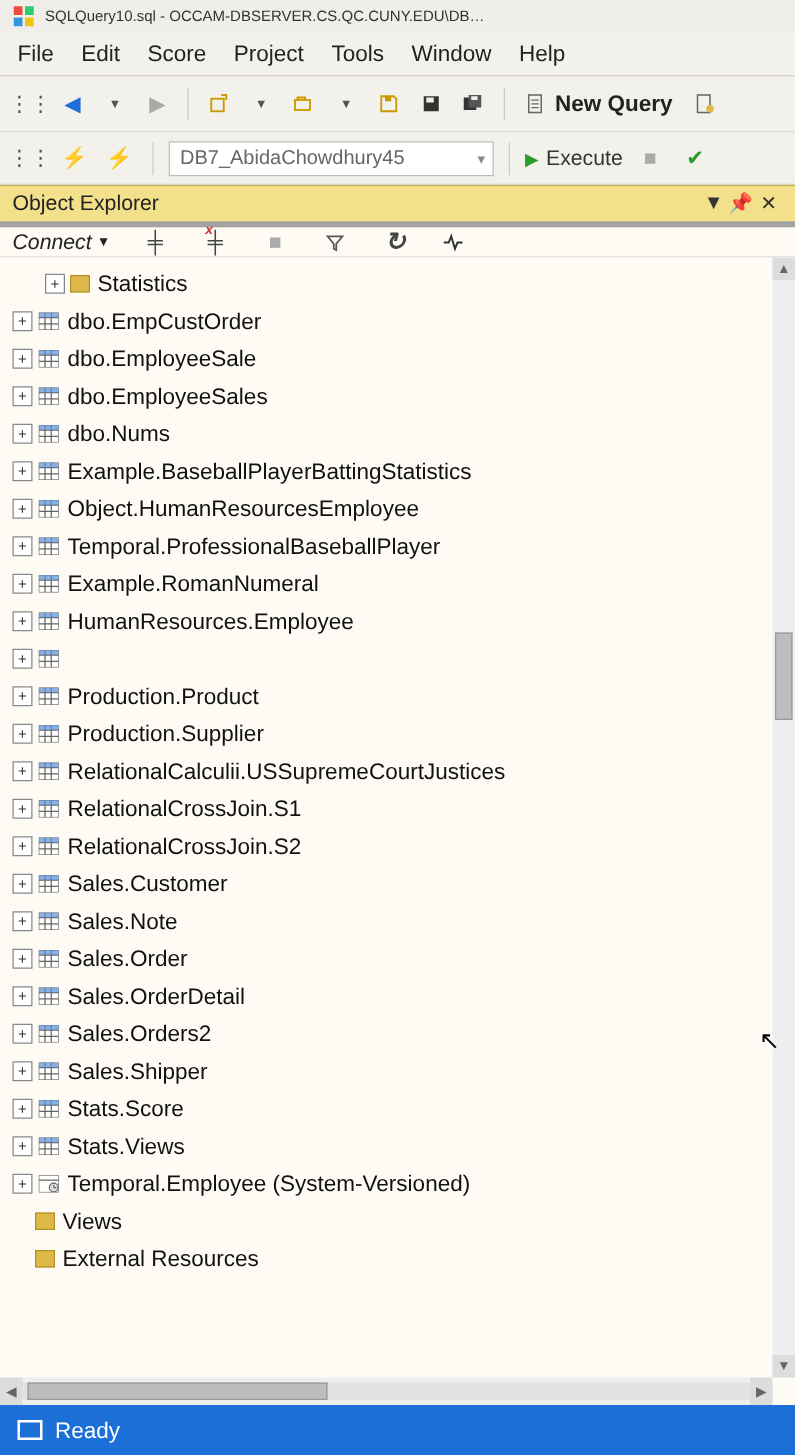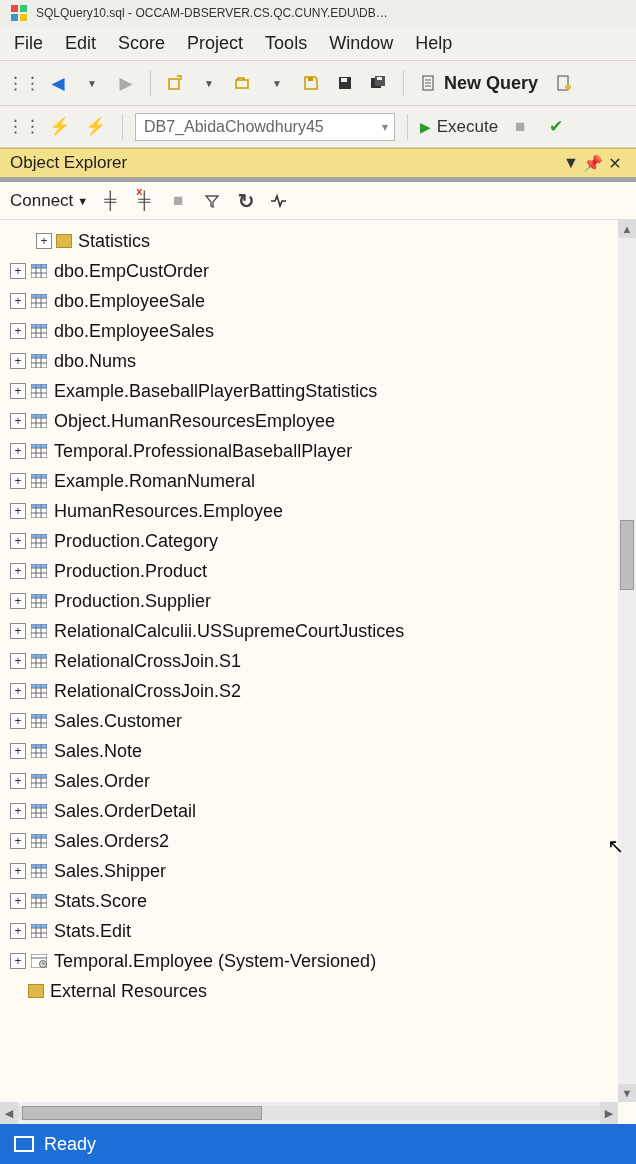--- a/index.html
+++ b/index.html
@@ -19,21 +19,21 @@
 
   .toolbar2 { height: 42px; display: flex; align-items: center; gap: 8px; padding: 0 10px; background: #f3f1eb; border-bottom: 1px solid #d8d4cc; font-size: 17px; }
   .db-dropdown { flex: 0 0 260px; height: 28px; border: 1px solid #bbb; background: #fff; display: flex; align-items: center; padding: 0 8px; color: #666; font-size: 16px; position: relative; }
   .db-dropdown::after { content: "▾"; position: absolute; right: 6px; color: #888; font-size: 12px; }
   .execute { display: flex; align-items: center; gap: 6px; color: #333; font-size: 17px; }
   .execute .tri { color: #2a9d2a; font-size: 14px; }
   .panel-header { height: 34px; background: #f3e08a; display: flex; align-items: center; padding: 0 10px; font-size: 17px; color: #222; border-top: 1px solid #c9b84a; border-bottom: 5px solid #a3a3a3; }
   .panel-header .spacer { flex: 1; }
   .panel-ctrl { width: 22px; text-align: center; color: #333; font-size: 16px; }
 
-  .panel-toolbar { height: 38px; display: flex; align-items: center; gap: 10px; padding: 0 10px; background: #fdfbf4; border-bottom: 1px solid #ddd; font-size: 17px; color: #222; }
+  .panel-toolbar { height: 24px; display: flex; align-items: center; gap: 24px; padding: 0 10px; background: #fdfbf4; border-bottom: 1px solid #ddd; font-size: 17px; color: #222; font-style: italic; }
   .connect { display: flex; align-items: center; gap: 4px; }
   .pt-icon { width: 24px; height: 24px; display: flex; align-items: center; justify-content: center; color: #444; font-size: 17px; }
 
   .tree-wrap { flex: 1; position: relative; background: #fdfbf4; overflow: hidden; }
   .tree { position: absolute; left: 0; top: 0; right: 18px; bottom: 22px; overflow: hidden; padding: 6px 0; font-size: 18px; color: #111; }
   .tree-row { display: flex; align-items: center; height: 30px; padding-left: 10px; white-space: nowrap; }
   .expander { width: 16px; height: 16px; border: 1px solid #888; display: flex; align-items: center; justify-content: center; font-size: 12px; color: #333; line-height: 1; margin-right: 4px; background: #fff; }
   .tbl-icon { width: 18px; height: 18px; margin-right: 6px; display: inline-flex; align-items: center; justify-content: center; }
   .tbl-icon svg { width: 16px; height: 14px; }
   .folder-icon { width: 16px; height: 14px; background: #e0b84a; border: 1px solid #b38f2a; margin-right: 6px; }
@@ -326,21 +326,20 @@
           <span class="tbl-icon">
             <svg viewBox="0 0 16 14">
               <rect x="0" y="0" width="16" height="14" fill="#fff" stroke="#666"></rect>
               <line x1="0" y1="4" x2="16" y2="4" stroke="#666"></line>
               <line x1="0" y1="9" x2="16" y2="9" stroke="#666"></line>
               <line x1="5" y1="0" x2="5" y2="14" stroke="#666"></line>
               <line x1="10" y1="0" x2="10" y2="14" stroke="#666"></line>
               <rect x="0" y="0" width="16" height="4" fill="#5a8fd6" opacity="0.7"></rect>
             </svg>
           </span>
-          <span>Production.Category</span>
         </div>
         <div class="tree-row indentN">
           <span class="expander">+</span>
           <span class="tbl-icon">
             <svg viewBox="0 0 16 14">
               <rect x="0" y="0" width="16" height="14" fill="#fff" stroke="#666"></rect>
               <line x1="0" y1="4" x2="16" y2="4" stroke="#666"></line>
               <line x1="0" y1="9" x2="16" y2="9" stroke="#666"></line>
               <line x1="5" y1="0" x2="5" y2="14" stroke="#666"></line>
               <line x1="10" y1="0" x2="10" y2="14" stroke="#666"></line>
@@ -508,38 +507,42 @@
           <span class="tbl-icon">
             <svg viewBox="0 0 16 14">
               <rect x="0" y="0" width="16" height="14" fill="#fff" stroke="#666"></rect>
               <line x1="0" y1="4" x2="16" y2="4" stroke="#666"></line>
               <line x1="0" y1="9" x2="16" y2="9" stroke="#666"></line>
               <line x1="5" y1="0" x2="5" y2="14" stroke="#666"></line>
               <line x1="10" y1="0" x2="10" y2="14" stroke="#666"></line>
               <rect x="0" y="0" width="16" height="4" fill="#5a8fd6" opacity="0.7"></rect>
             </svg>
           </span>
-          <span>Stats.Edit</span>
+          <span>Stats.Views</span>
         </div>
       </div>
     <div class="tree-row indentN">
       <span class="expander">+</span>
       <span class="tbl-icon">
         <svg viewBox="0 0 16 14">
             <rect x="0" y="0" width="16" height="14" fill="#fff" stroke="#666"></rect>
             <line x1="0" y1="4" x2="16" y2="4" stroke="#666"></line>
             <circle cx="12" cy="10" r="3.5" fill="#ddd" stroke="#666"></circle>
             <line x1="12" y1="10" x2="12" y2="8" stroke="#666"></line>
             <line x1="12" y1="10" x2="14" y2="10" stroke="#666"></line>
           </svg>
       </span>
       <span>Temporal.Employee (System-Versioned)</span>
     </div>
     <div class="tree-row indentF">
       <span class="folder-icon"></span>
+      <span>Views</span>
+    </div>
+    <div class="tree-row indentF">
+      <span class="folder-icon"></span>
       <span>External Resources</span>
     </div>
   </div>
 
   <div class="vscroll">
     <div class="up">▲</div>
     <div class="thumb"></div>
     <div class="down">▼</div>
   </div>
   <div class="hscroll">

